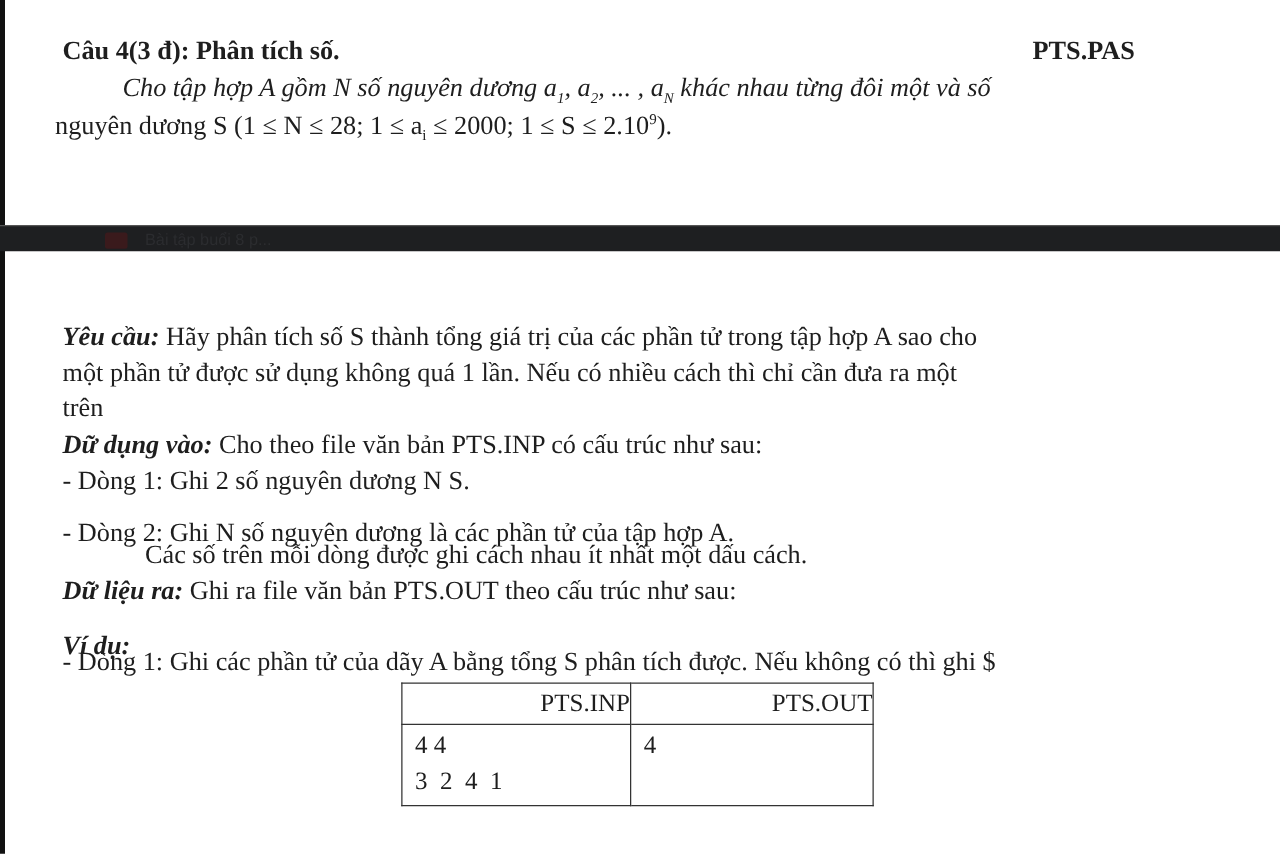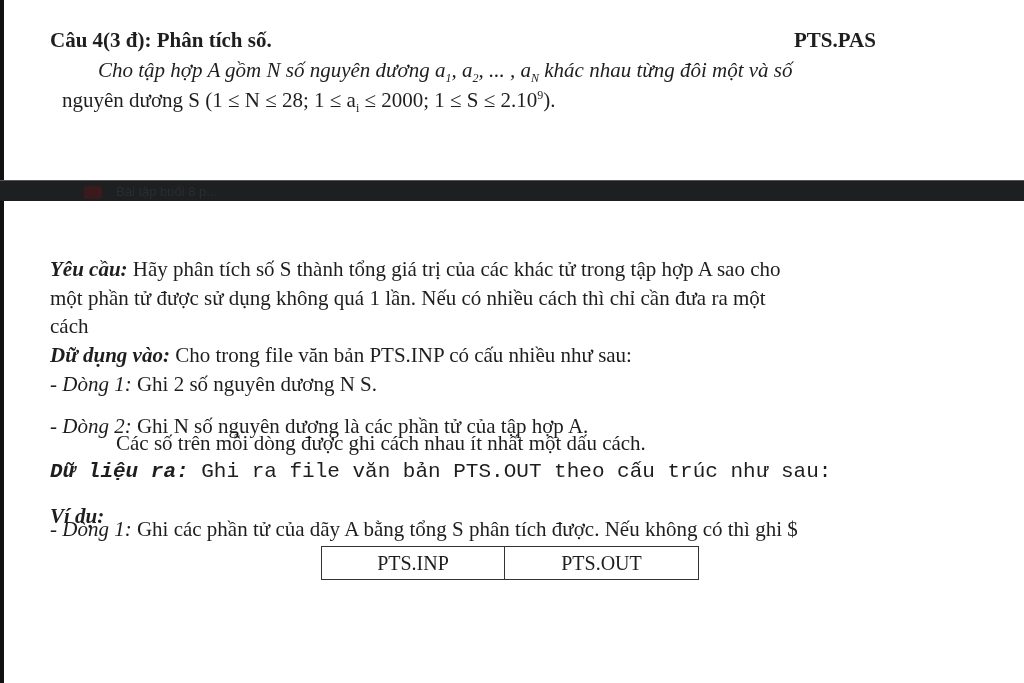--- a/index.html
+++ b/index.html
@@ -9,57 +9,66 @@
       font-family:"Liberation Serif","DejaVu Serif",serif;
       color:#1e1e1e;
     }
     .left-edge { position:absolute; left:0; top:0; width:4px; height:683px; background:#111; }
     .dark-band { position:absolute; left:0; top:180px; width:1024px; height:20px; background:#1e1f21; border-top:1px solid #555; }
     .band-icon { position:absolute; left:84px; top:5px; width:18px; height:13px; background:#3a1a1c; border-radius:2px; }
     .band-text { position:absolute; left:116px; top:3px; font-family:"Liberation Sans",sans-serif; font-size:13px; color:#2b2c2f; white-space:nowrap; }
     .line { position:absolute; white-space:nowrap; font-size:21px; line-height:24px; }
     .b { font-weight:bold; }
     .bi { font-weight:bold; font-style:italic; }
-    .i { font-style:italic; }
+    .i { }
     sub, sup { font-size:12px; line-height:0; }
     table.ex { position:absolute; left:321px; top:546px; border-collapse:collapse; font-size:20px; }
     table.ex td, table.ex th { border:1.5px solid #333; font-weight:normal; }
-    table.ex th { height:32px; text-align:center; padding:0; }
+    table.ex th { height:32px; text-align:right; padding:0; }
     table.ex td { vertical-align:top; padding:2px 10px; line-height:29px; }
   </style>
 </head>
 <body>
 
 <div class="left-edge"></div>
 
 <div class="line b" style="left:50px; top:28px;">Câu 4(3 đ): Phân tích số.</div>
-<div class="line b" style="left:794px; top:28px;">PTS.PAS</div>
+<div class="line b" style="left:826px; top:28px;">PTS.PAS</div>
 
 <div class="line" style="left:98px; top:58px;font-style:italic;"><span>Cho tập hợp A gồm N số nguyên dương a</span><sub>1</sub><span>, a</span><sub>2</sub><span>, ... , a</span><sub>N</sub><span> khác nhau từng đôi một và số</span></div>
-<div class="line" style="left:62px; top:88px;"><span>nguyên dương S (1 ≤ N ≤ 28; 1 ≤ a</span><sub>i</sub><span> ≤ 2000; 1 ≤ S ≤ 2.10</span><sup>9</sup><span>).</span></div>
+<div class="line" style="left:44px; top:88px;"><span>nguyên dương S (1 ≤ N ≤ 28; 1 ≤ a</span><sub>i</sub><span> ≤ 2000; 1 ≤ S ≤ 2.10</span><sup>9</sup><span>).</span></div>
 
 <div class="dark-band">
   <span class="band-icon"></span>
   <span class="band-text">Bài tập buổi 8 p...</span>
 </div>
 
-<div class="line" style="left:50px; top:257px;"><span class="bi">Yêu cầu:</span><span> Hãy phân tích số S thành tổng giá trị của các khác tử trong tập hợp A sao cho</span></div>
+<div class="line" style="left:50px; top:257px;"><span class="bi">Yêu cầu:</span><span> Hãy phân tích số S thành tổng giá trị của các phần tử trong tập hợp A sao cho</span></div>
 <div class="line" style="left:50px; top:286px;">một phần tử được sử dụng không quá 1 lần. Nếu có nhiều cách thì chỉ cần đưa ra một</div>
-<div class="line" style="left:50px; top:314px;">cách</div>
+<div class="line" style="left:50px; top:314px;">trên</div>
 
-<div class="line" style="left:50px; top:343px;"><span class="bi">Dữ dụng vào:</span><span> Cho trong file văn bản PTS.INP có cấu nhiều như sau:</span></div>
+<div class="line" style="left:50px; top:343px;"><span class="bi">Dữ dụng vào:</span><span> Cho theo file văn bản PTS.INP có cấu trúc như sau:</span></div>
 <div class="line" style="left:50px; top:372px;"><span class="i">- Dòng 1:</span><span> Ghi 2 số nguyên dương N   S.</span></div>
 <div class="line" style="left:50px; top:414px;"><span class="i">- Dòng 2:</span><span> Ghi N số nguyên dương là các phần tử của tập hợp A.</span></div>
 <div class="line" style="left:116px; top:431px;">Các số trên mỗi dòng được ghi cách nhau ít nhất một dấu cách.</div>
 
-<div class="line" style="left:50px; top:460px;font-family:Liberation Mono, monospace;"><span class="bi">Dữ liệu ra:</span><span> Ghi ra file văn bản PTS.OUT theo cấu trúc như sau:</span></div>
+<div class="line" style="left:50px; top:460px;"><span class="bi">Dữ liệu ra:</span><span> Ghi ra file văn bản PTS.OUT theo cấu trúc như sau:</span></div>
 <div class="line" style="left:50px; top:489px;margin-top:28px;"><span class="i">- Dòng 1:</span><span> Ghi các phần tử của dãy A bằng tổng S phân tích được. Nếu không có thì ghi $</span></div>
 
 <div class="line bi" style="left:50px; top:504px;">Ví dụ:</div>
 
 <table class="ex">
   <tbody>
       <tr>
     <th style="width:182px;">PTS.INP</th>
     <th style="width:193px;">PTS.OUT</th>
   </tr>
+  <tr>
+    <td style="height:60px;">
+      <div style="white-space:pre;">4 4</div>
+      <div style="white-space:pre;">3  2  4  1</div>
+    </td>
+    <td>
+      <div>4</div>
+    </td>
+  </tr>
 </tbody>
   </table>
 
 </body></html>

